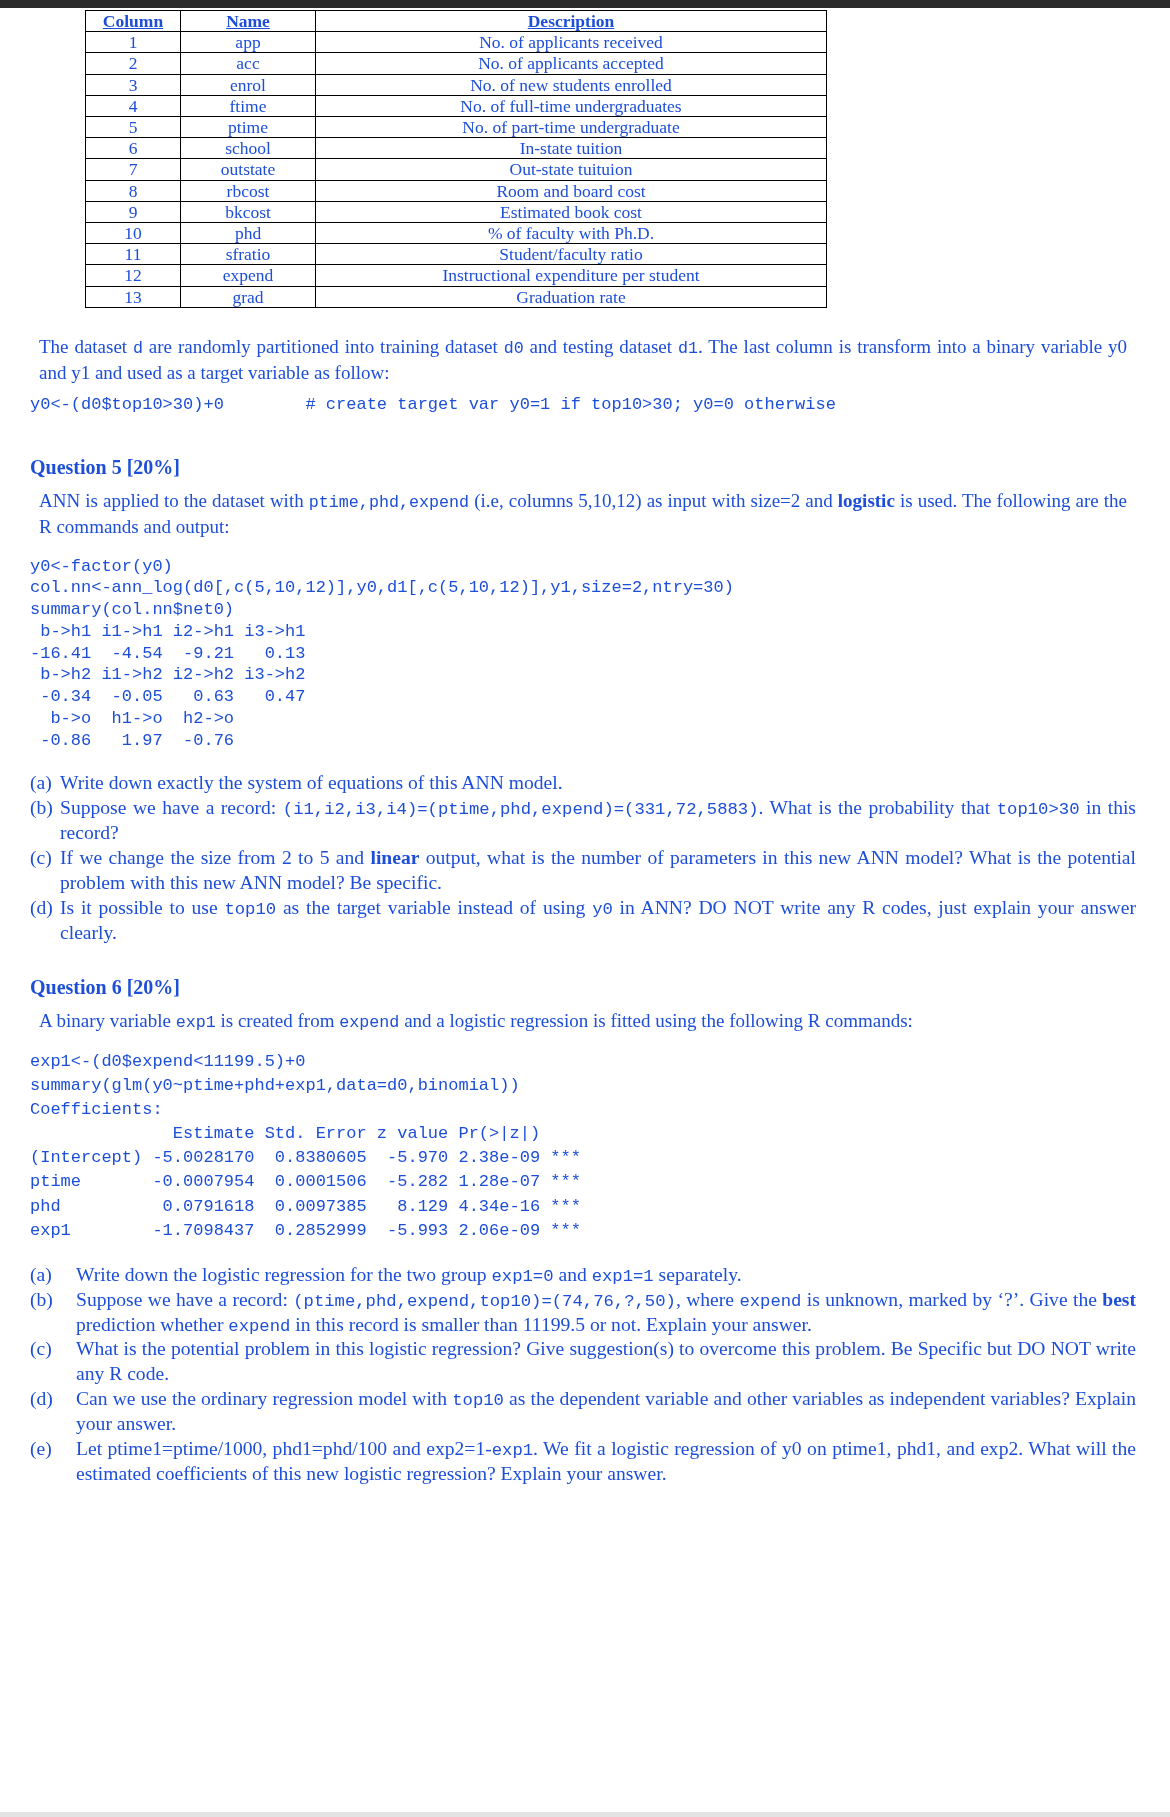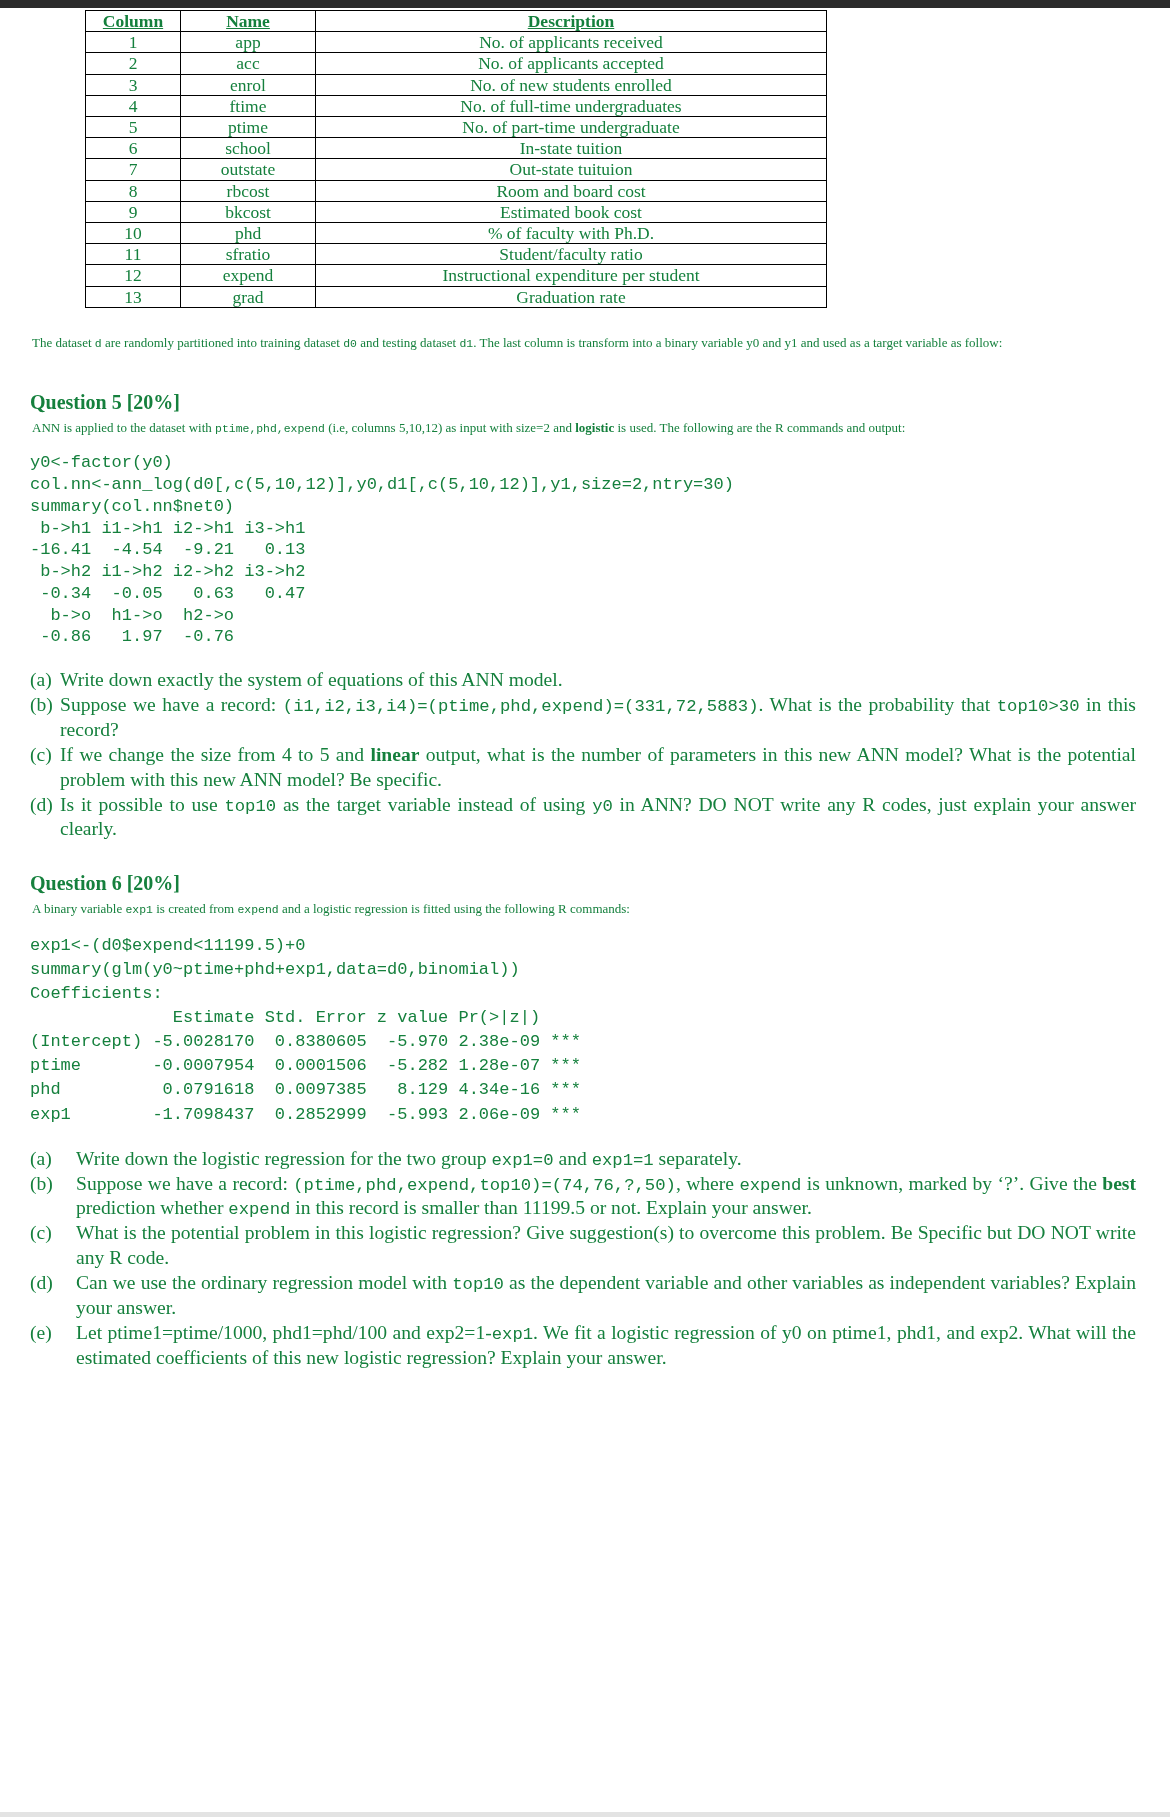--- a/index.html
+++ b/index.html
@@ -1,35 +1,35 @@
 <!DOCTYPE html>
 <html><head>
 <meta charset="utf-8">
 <style>
   html, body { margin: 0; padding: 0; background: #ffffff; }
   .page {
     width: 1170px; height: 1817px; position: relative; overflow: hidden;
-    background: #ffffff; color: #15803d;
+    background: #ffffff; color: #1d4ed8;
     font-family: "Liberation Serif", serif;
   }
   .top-strip { position: absolute; top: 0; left: 0; right: 0; height: 8px; background: #2b2b2b; }
   .bottom-strip { position: absolute; bottom: 0; left: 0; right: 0; height: 5px; background: #e3e3e3; }
   .content { padding: 10px 34px 0 30px; }
 
   .var-table { border-collapse: collapse; margin: 0 0 0 55px; font-size: 17.5px; }
   .var-table th, .var-table td {
     border: 1.6px solid #000; padding: 0 6px; line-height: 20.2px; height: 20.2px; white-space: nowrap;
   }
   .var-table th { font-weight: bold; text-decoration: underline; }
   .var-table .c0 { width: 82px; text-align: center; }
   .var-table .c1 { width: 122px; text-align: center; }
   .var-table .c2 { width: 498px; text-align: center; }
   .var-table th.c2 { text-align: center; }
 
-  .body-text { font-size: 13px; line-height: 1.33; margin: 2px; text-align: justify; }
+  .body-text { font-size: 19px; line-height: 1.33; margin: 9px; text-align: justify; }
   .intro-para { margin-top: 26px; }
 
   .code {
     font-family: "Liberation Mono", monospace; font-size: 17px; line-height: 1.28;
     margin: 0; white-space: pre;
   }
   .intro-code { margin-top: 3px; }
   .q6 .code { line-height: 1.42; }
 
   .mono { font-family: "Liberation Mono", monospace; font-size: 0.88em; }
@@ -126,20 +126,21 @@
           </tr>
           <tr>
             <td class="c0">13</td>
             <td class="c1">grad</td>
             <td class="c2">Graduation rate</td>
           </tr>
         </tbody>
     </table>
 
     <p class="body-text intro-para"><span>The dataset </span><span class="mono">d</span><span> are randomly partitioned into training dataset </span><span class="mono">d0</span><span> and testing dataset </span><span class="mono">d1</span><span>. The last column is transform into a binary variable y0 and y1 and used as a target variable as follow:</span></p>
+    <pre class="code intro-code">y0&lt;-(d0$top10&gt;30)+0        # create target var y0=1 if top10&gt;30; y0=0 otherwise</pre>
 
     <section class="question q5">
       <h3 class="q-heading">Question 5 [20%]</h3>
       <p class="body-text"><span>ANN is applied to the dataset with </span><span class="mono">ptime,phd,expend</span><span> (i.e, columns 5,10,12) as input with size=2 and </span><span class="bold">logistic</span><span> is used. The following are the R commands and output:</span></p>
       <pre class="code">y0&lt;-factor(y0)
 col.nn&lt;-ann_log(d0[,c(5,10,12)],y0,d1[,c(5,10,12)],y1,size=2,ntry=30)
 summary(col.nn$net0)
  b-&gt;h1 i1-&gt;h1 i2-&gt;h1 i3-&gt;h1
 -16.41  -4.54  -9.21   0.13
  b-&gt;h2 i1-&gt;h2 i2-&gt;h2 i3-&gt;h2
@@ -150,21 +151,21 @@
           <div class="part">
             <span class="part-label">(a)</span>
             <span class="part-body"><span>Write down exactly the system of equations of this ANN model.</span></span>
           </div>
           <div class="part">
             <span class="part-label">(b)</span>
             <span class="part-body"><span>Suppose we have a record: </span><span class="mono">(i1,i2,i3,i4)=(ptime,phd,expend)=(331,72,5883)</span><span>. What is the probability that </span><span class="mono">top10&gt;30</span><span> in this record?</span></span>
           </div>
           <div class="part">
             <span class="part-label">(c)</span>
-            <span class="part-body"><span>If we change the size from 4 to 5 and </span><span class="bold">linear</span><span> output, what is the number of parameters in this new ANN model? What is the potential problem with this new ANN model? Be specific.</span></span>
+            <span class="part-body"><span>If we change the size from 2 to 5 and </span><span class="bold">linear</span><span> output, what is the number of parameters in this new ANN model? What is the potential problem with this new ANN model? Be specific.</span></span>
           </div>
           <div class="part">
             <span class="part-label">(d)</span>
             <span class="part-body"><span>Is it possible to use </span><span class="mono">top10</span><span> as the target variable instead of using </span><span class="mono">y0</span><span>  in ANN? DO NOT write any R codes, just explain your answer clearly.</span></span>
           </div>
         </div>
     </section>
 
     <section class="question q6">
       <h3 class="q-heading">Question 6 [20%]</h3>

